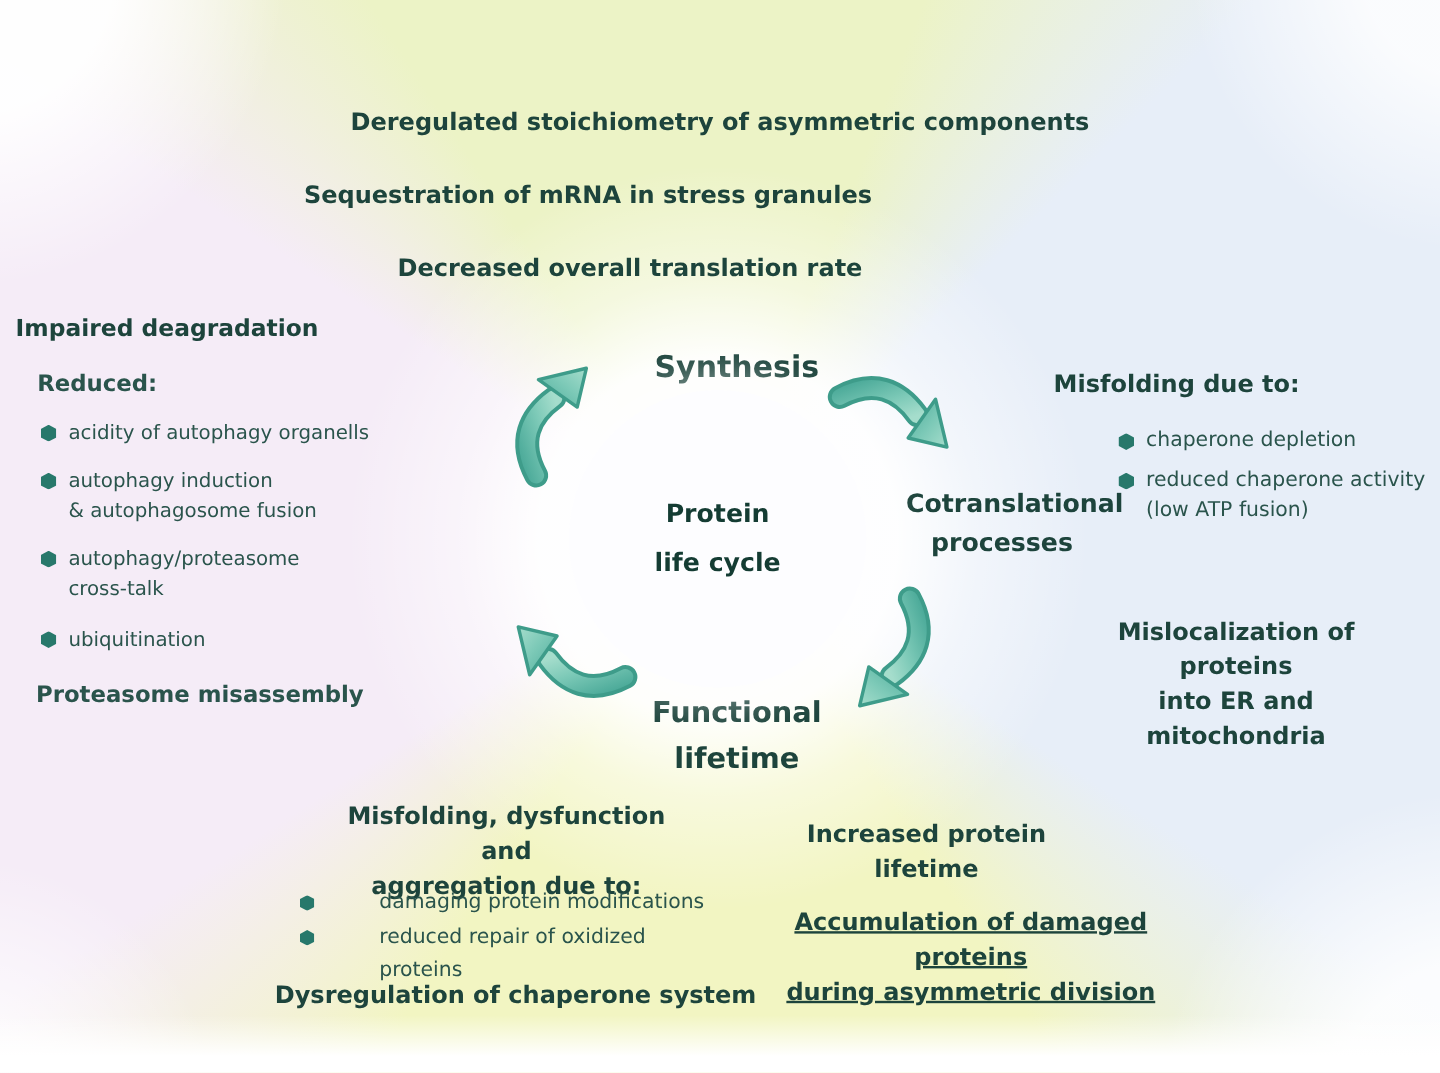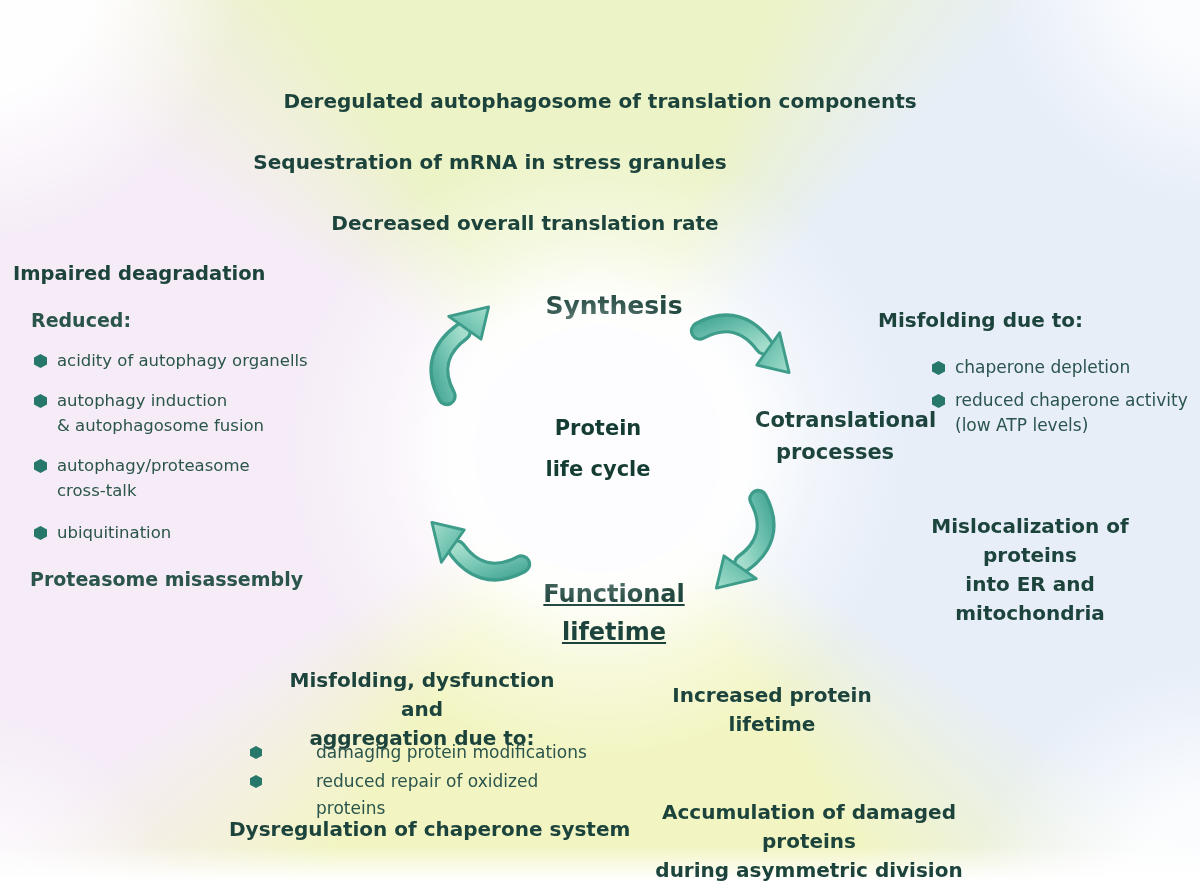--- a/index.html
+++ b/index.html
@@ -56,28 +56,28 @@
   .arrow { position:absolute; width:95px; height:95px; overflow:visible; }
   .a-tr { transform:rotate(90deg); }
   .a-br { transform:rotate(180deg); }
   .a-bl { transform:rotate(270deg); }
 </style>
 </head>
 <body>
 
 <div id="stage" style="--quad-top: #ecf3c6; --quad-right: #e7eef8; --quad-bottom: #f2f5c2; --quad-left: #f5ecf7; --head-text: #1d443c; --body-text: #2a544c; --title-text: #143c33; --bullet: #27786b; --arrow-dark: #3e9c8a; --arrow-light: #7cc9b7;">
 
-  <div class="abs ctr note-bold" style="left:0;width:1200px;top:87px;">Deregulated autophagosome of translation components</div>
+  <div class="abs ctr note-bold" style="left:0;width:1200px;top:87px;">Deregulated stoichiometry of asymmetric components</div>
   <div class="abs ctr note-bold" style="left:0;width:980px;top:148px;">Sequestration of mRNA in stress granules</div>
   <div class="abs ctr note-bold" style="left:0;width:1050px;top:209px;">Decreased overall translation rate</div>
 
   <div class="abs ctr stage-label" style="left:0;width:1196px;top:291px;font-size:25px;">Synthesis</div>
   <div class="abs ctr stage-label pre" style="left:723px;top:404px;width:192px;font-size:21px;line-height:32px;">Cotranslational
 processes</div>
-  <div class="abs ctr stage-label pre" style="left:448px;top:575px;width:300px;font-size:24px;line-height:38px;text-decoration:underline;">Functional
+  <div class="abs ctr stage-label pre" style="left:448px;top:575px;width:300px;font-size:24px;line-height:38px;">Functional
 lifetime</div>
 
   <div class="abs circle">
     <div class="title">
       <div>Protein</div>
       <div>life cycle</div>
     </div>
   </div>
 
   <svg class="arrow a-tl" style="left:424px;top:305px;" viewBox="0 0 100 100">
@@ -134,36 +134,36 @@
 
   <div class="abs note-bold" style="left:878px;top:306px;">Misfolding due to:</div>
   <div class="abs right-list" style="left:932px;top:355px;width:270px;">
     <div class="b-row">
       <span class="hex"></span>
       <span class="b-txt pre">chaperone depletion</span>
     </div>
     <div class="b-row">
       <span class="hex"></span>
       <span class="b-txt pre">reduced chaperone activity
-(low ATP levels)</span>
+(low ATP fusion)</span>
     </div>
   </div>
   <div class="abs ctr note-bold pre" style="left:890px;top:512px;width:280px;">Mislocalization of proteins
 into ER and mitochondria</div>
 
   <div class="abs ctr note-bold pre" style="left:267px;top:666px;width:310px;">Misfolding, dysfunction and
 aggregation due to:</div>
   <div class="abs bottom-list" style="left:250px;top:739px;width:340px;">
     <div class="b-row">
       <span class="hex"></span>
       <span class="b-txt">damaging protein modifications</span>
     </div>
     <div class="b-row">
       <span class="hex"></span>
       <span class="b-txt">reduced repair of oxidized proteins</span>
     </div>
   </div>
   <div class="abs note-bold" style="left:229px;top:815px;">Dysregulation of chaperone system</div>
   <div class="abs ctr note-bold" style="left:637px;top:681px;width:270px;">Increased protein lifetime</div>
-  <div class="abs ctr note-bold pre" style="left:627px;top:798px;width:364px;">Accumulation of damaged proteins
+  <div class="abs ctr note-bold pre" style="left:627px;top:754px;width:364px;text-decoration:underline;">Accumulation of damaged proteins
 during asymmetric division</div>
 
 </div>
 
 </body></html>

